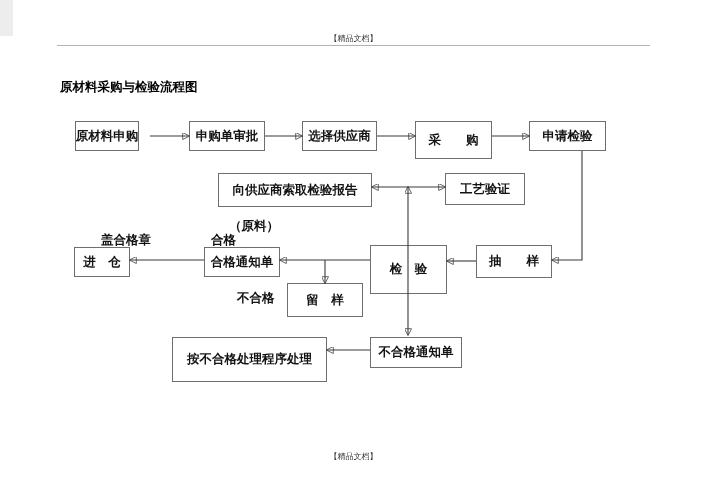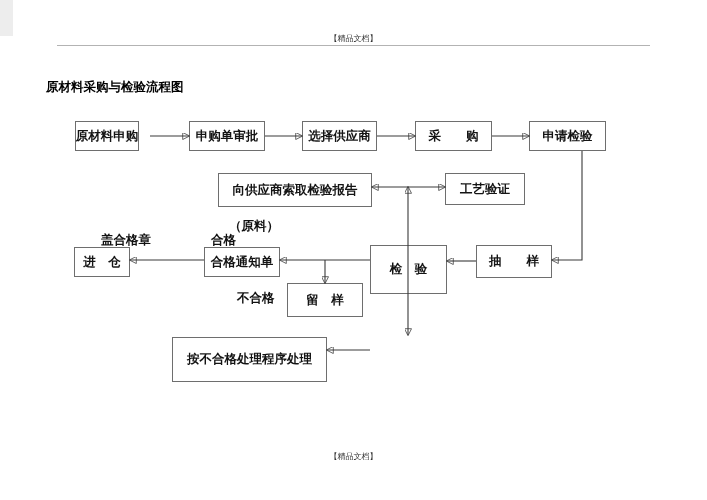--- a/index.html
+++ b/index.html
@@ -19,37 +19,37 @@
     text-align:center;
     font-size:8px;color:#2e2e2e;letter-spacing:0px;
   }
   .wm-top{top:33px;}
   .wm-bottom{top:451px;}
   .header-rule{
     position:absolute;left:57px;top:45px;width:593px;height:1px;
     background:#b3b3b3;
   }
   .doc-title{
-    position:absolute;left:46px;top:79px;
+    position:absolute;left:60px;top:79px;
     font-size:12.5px;font-weight:bold;color:#000;
   }
   .node{
     position:absolute;
     background:#fff;
     border:1px solid #6e6e6e;
     box-sizing:border-box;
     display:flex;align-items:center;justify-content:center;
     font-size:12.5px;font-weight:600;color:#141414;
     z-index:1;white-space:pre;
   }
   
   .n0{left:75px; top:121px;width:64px; height:30px;}
   .n1{left:189px;top:121px;width:76px; height:30px;}
   .n2{left:302px;top:121px;width:75px; height:30px;}
-  .n3{left:415px;top:121px;width:77px; height:30px;}
+  .n3{left:415px;top:121px;width:77px; height:38px;}
   .n4{left:529px;top:121px;width:77px; height:30px;}
   
   .n5{left:218px;top:173px;width:154px;height:34px;}
   .n6{left:445px;top:173px;width:80px; height:32px;}
   
   .n7{left:74px; top:247px;width:56px; height:30px;}
   .n8{left:204px;top:247px;width:76px; height:30px;}
   .n9{left:370px;top:245px;width:77px; height:49px;}
   .n10{left:476px;top:245px;width:76px;height:33px;}
   
@@ -92,20 +92,21 @@
   <div class="node n3">采　　购</div>
   <div class="node n4">申请检验</div>
   <div class="node n5">向供应商索取检验报告</div>
   <div class="node n6">工艺验证</div>
   <div class="node n8">合格通知单</div>
   <div class="node n7">进　仓</div>
   <div class="node n9">检　验</div>
   <div class="node n10">抽　　样</div>
   <div class="node n11">留　样</div>
   <div class="node n12">按不合格处理程序处理</div>
+  <div class="node n13">不合格通知单</div>
 
   <div class="float-label lbl-seal">盖合格章</div>
   <div class="float-label lbl-pass">合格</div>
   <div class="float-label lbl-fail">不合格</div>
   <div class="float-label lbl-raw">（原料）</div>
 
   <svg id="connectors" width="707" height="500" viewBox="0 0 707 500">
     <defs>
       <marker id="ah" viewBox="0 0 10 10" refX="9" refY="5" markerWidth="8" markerHeight="7" markerUnits="userSpaceOnUse" orient="auto-start-reverse">
         <path d="M0 0 L10 5 L0 10 z" fill="#3a3a3a" stroke="none"></path>

